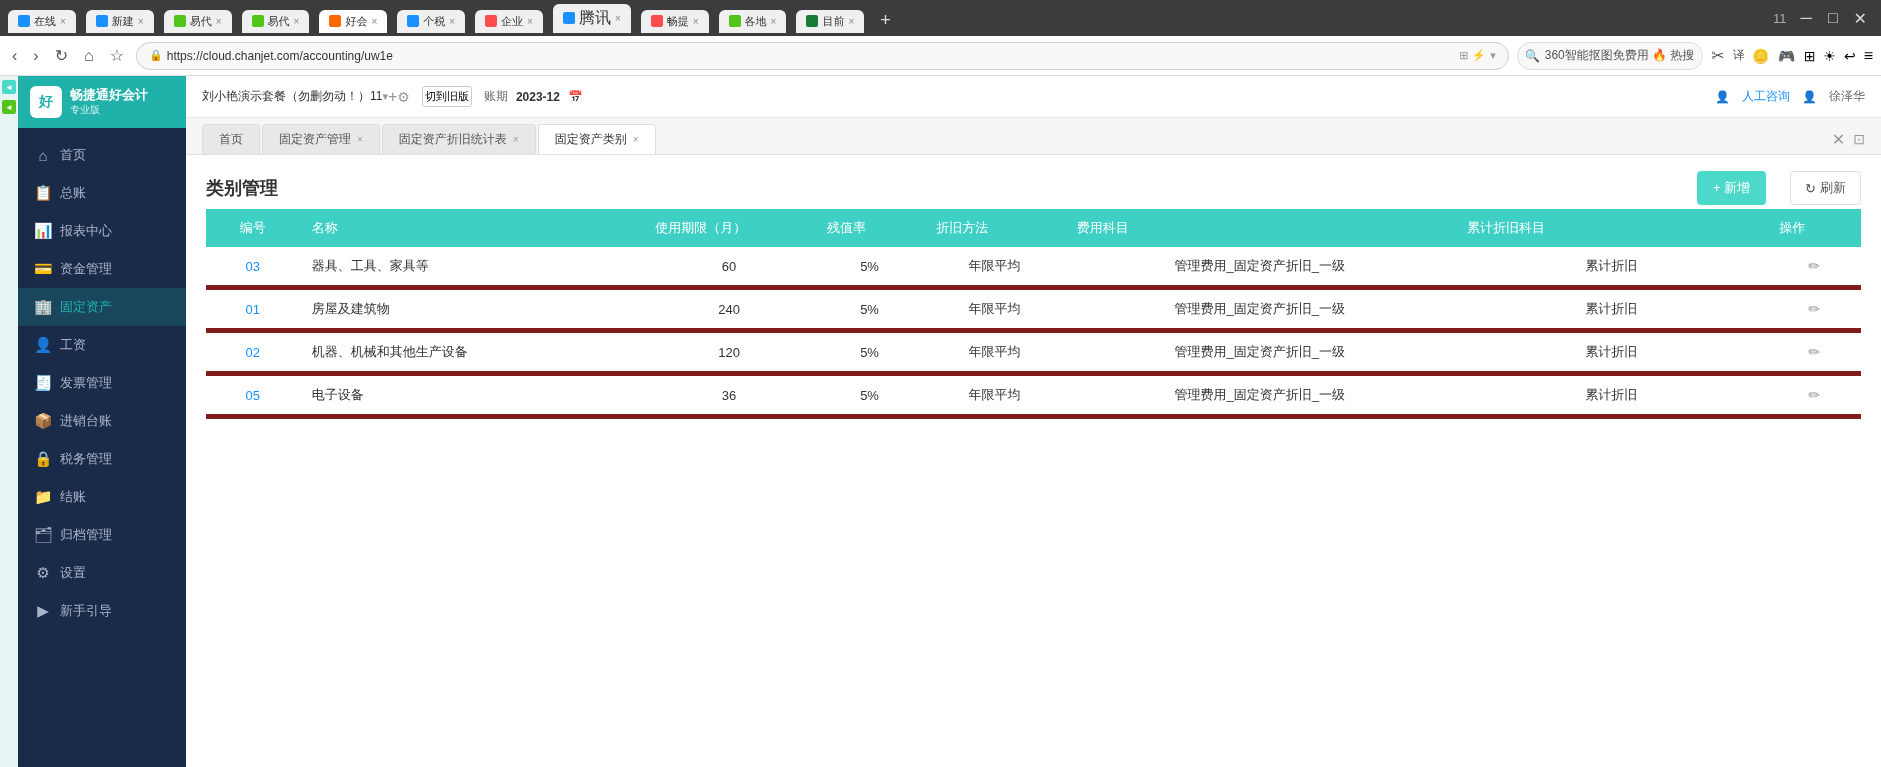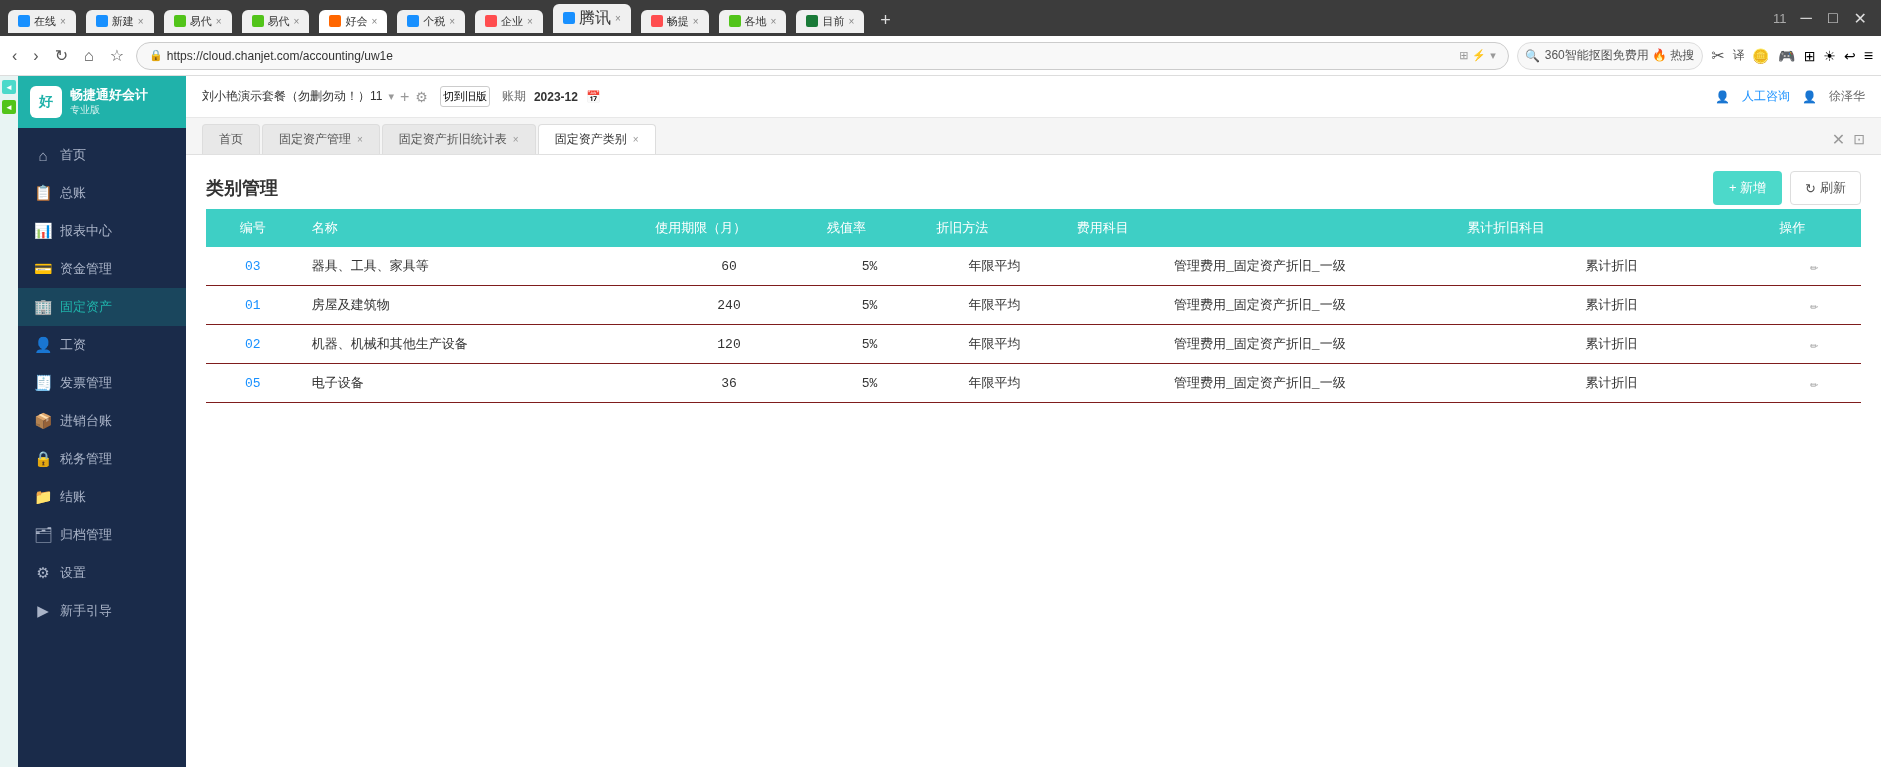--- a/index.html
+++ b/index.html
@@ -30,46 +30,46 @@
     .sidebar-menu { flex: 1; overflow-y: auto; padding: 8px 0; }
     .sidebar-item { display: flex; align-items: center; gap: 8px; padding: 10px 16px; cursor: pointer; color: #aab4c8; font-size: 13px; transition: all 0.2s; }
     .sidebar-item.active { background: rgba(32,178,170,0.2); color: #20b2aa; }
     .sidebar-item-icon { font-size: 15px; width: 18px; text-align: center; }
 
     
     .main-content { flex: 1; display: flex; flex-direction: column; overflow: hidden; }
 
     
     .top-bar { background: #fff; height: 42px; display: flex; align-items: center; padding: 0 16px; gap: 12px; border-bottom: 1px solid #e8e8e8; font-size: 12px; }
-    .user-info { display: flex; align-items: center; gap: 6px; color: #333; }
+    .user-info { display: flex; align-items: center; color: #333; }
     .account-period { display: flex; align-items: center; gap: 8px; }
     .period-label { color: #666; }
     .switch-btn { border: 1px solid #ccc; background: #fff; border-radius: 3px; padding: 2px 2px; font-size: 11px; cursor: pointer; }
     .top-bar-right { margin-left: auto; display: flex; align-items: center; gap: 12px; color: #666; font-size: 12px; }
 
     
     .tab-bar { background: #f5f5f5; display: flex; align-items: center; border-bottom: 1px solid #e0e0e0; padding: 0 16px; padding-top: 6px; gap: 2px; }
     .page-tab { padding: 6px 16px; font-size: 12px; cursor: pointer; border-radius: 4px 4px 0 0; background: #e8e8e8; color: #555; display: flex; align-items: center; gap: 6px; border: 1px solid #ddd; border-bottom: none; }
     .page-tab.active { background: #fff; color: #333; border-color: #ddd; }
     .page-tab-close { color: #999; font-size: 10px; cursor: pointer; }
 
     
     .page-body { flex: 1; background: #fff; overflow: auto; padding: 16px 20px; }
     .page-title-bar { display: flex; align-items: center; justify-content: space-between; margin-bottom: 4px; }
     .page-title { font-size: 18px; font-weight: bold; color: #333; }
-    .page-actions { display: flex; gap: 8px; }
+    .page-actions { display: flex; gap: 24px; }
     .btn-primary { background: #4cd9ca; border: none; color: #fff; padding: 7px 16px; border-radius: 4px; cursor: pointer; font-size: 13px; display: flex; align-items: center; gap: 4px; }
     .btn-default { background: #fff; border: 1px solid #ddd; color: #555; padding: 7px 14px; border-radius: 4px; cursor: pointer; font-size: 13px; display: flex; align-items: center; gap: 4px; }
 
     
     .data-table { width: 100%; border-collapse: collapse; }
     .data-table thead tr { background: #3ecfc5; }
     .data-table thead th { padding: 10px 12px; text-align: left; color: #fff; font-weight: normal; font-size: 13px; border: none; }
     .data-table thead th:first-child { text-align: center; }
-    .data-table tbody tr { border-bottom: 1px solid #7f1d1d; font-family: Liberation Mono, monospace; }
+    .data-table tbody tr { border-bottom: 5px solid #7f1d1d; }
     .data-table tbody td { padding: 10px 12px; text-align: center; color: #333; font-size: 13px; }
     .data-table tbody td:nth-child(2) { text-align: left; }
     .data-table tbody td:first-child { color: #1890ff; }
     .edit-icon { color: #999; cursor: pointer; font-size: 14px; }
 
     
     .window-controls { display: flex; align-items: center; gap: 4px; margin-left: auto; }
     .window-btn { background: none; border: none; cursor: pointer; color: #ddd; font-size: 16px; padding: 2px 6px; }
   </style>
 </head>

